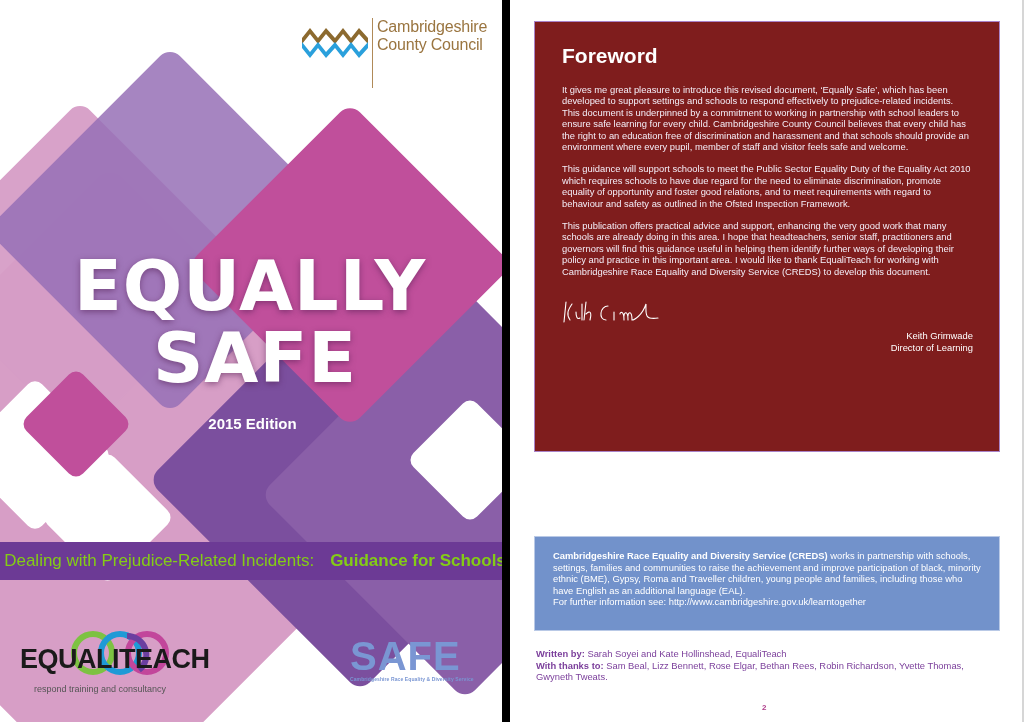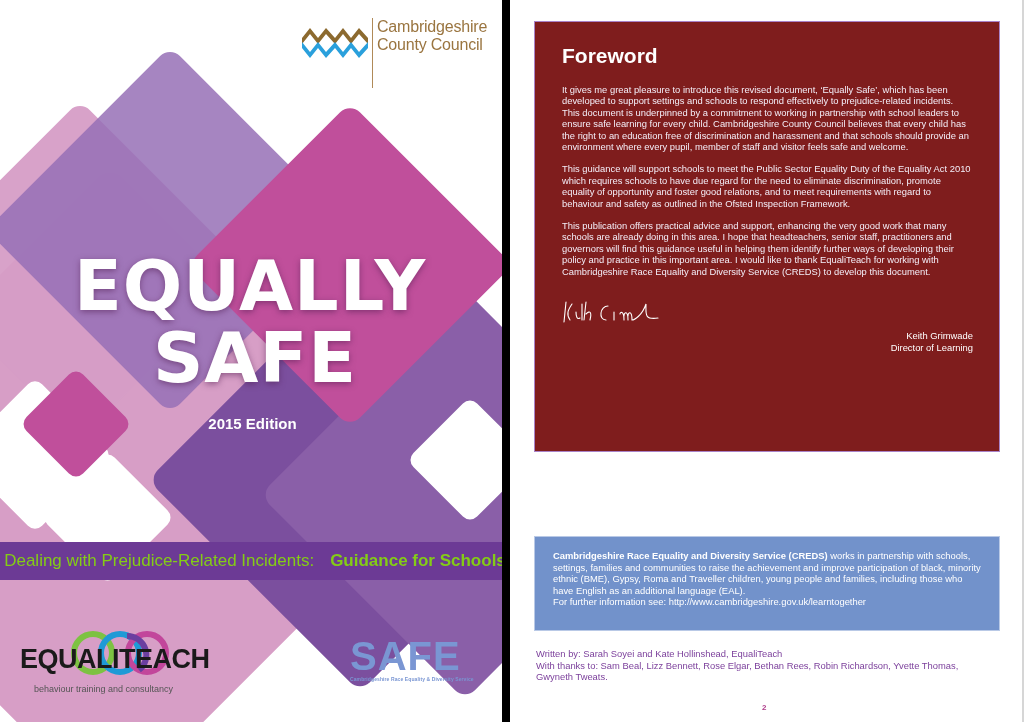--- a/index.html
+++ b/index.html
@@ -67,21 +67,21 @@
   .sig-name, .sig-role { font-size: 9.4px; font-weight: normal; line-height: 11.5px; text-align: right; }
 
   .creds-box {
     position: absolute; left: 22px; top: 536px; width: 466px; height: 95px;
     background: #7292cb; border: 1px solid #b9c9e6; color: #ffffff;
     padding: 13px 18px 0 18px; font-size: 9.4px; line-height: 11.5px;
   }
   .creds-box b { font-weight: bold; }
 
   .credits { position: absolute; left: 24px; top: 648px; width: 460px; color: #7b3f9b; font-size: 9.4px; line-height: 11.5px; }
-  .credits b { font-weight: normal; }
+  .credits b { font-weight: bold; }
   .credits .row2 { }
   .page-number { position: absolute; left: 250px; top: 703px; color: #b03f8c; font-size: 8px; font-weight: bold; }
 </style>
 </head>
 <body>
 
 <div class="page-left">
   <div class="shape s-pinkfill"></div>
   <div class="shape s1"></div>
   <div class="shape s2"></div>
@@ -115,21 +115,21 @@
   </div>
 
   <div class="equaliteach-logo">
     <svg class="eq-rings" viewBox="0 0 110 46">
       <circle cx="28" cy="23" r="19" fill="none" stroke="#7dc242" stroke-width="6"></circle>
       <circle cx="55" cy="23" r="19" fill="none" stroke="#1e9ad6" stroke-width="6"></circle>
       <circle cx="82" cy="23" r="19" fill="none" stroke="#c2469b" stroke-width="6"></circle>
       <path d="M62,6 A19,19 0 0,1 74,40" fill="none" stroke="#6b3fa0" stroke-width="6"></path>
     </svg>
     <div class="eq-word">EQUALITEACH</div>
-    <div class="eq-tag">behaviour training and consultancy</div>
+    <div class="eq-tag">respond training and consultancy</div>
   </div>
 
   <div class="creds-logo">
     <div class="creds-word">SAFE</div>
     <div class="creds-tag">Cambridgeshire Race Equality &amp; Diversity Service</div>
   </div>
 </div>
 
 <div class="page-right">
   <div class="foreword-box">

